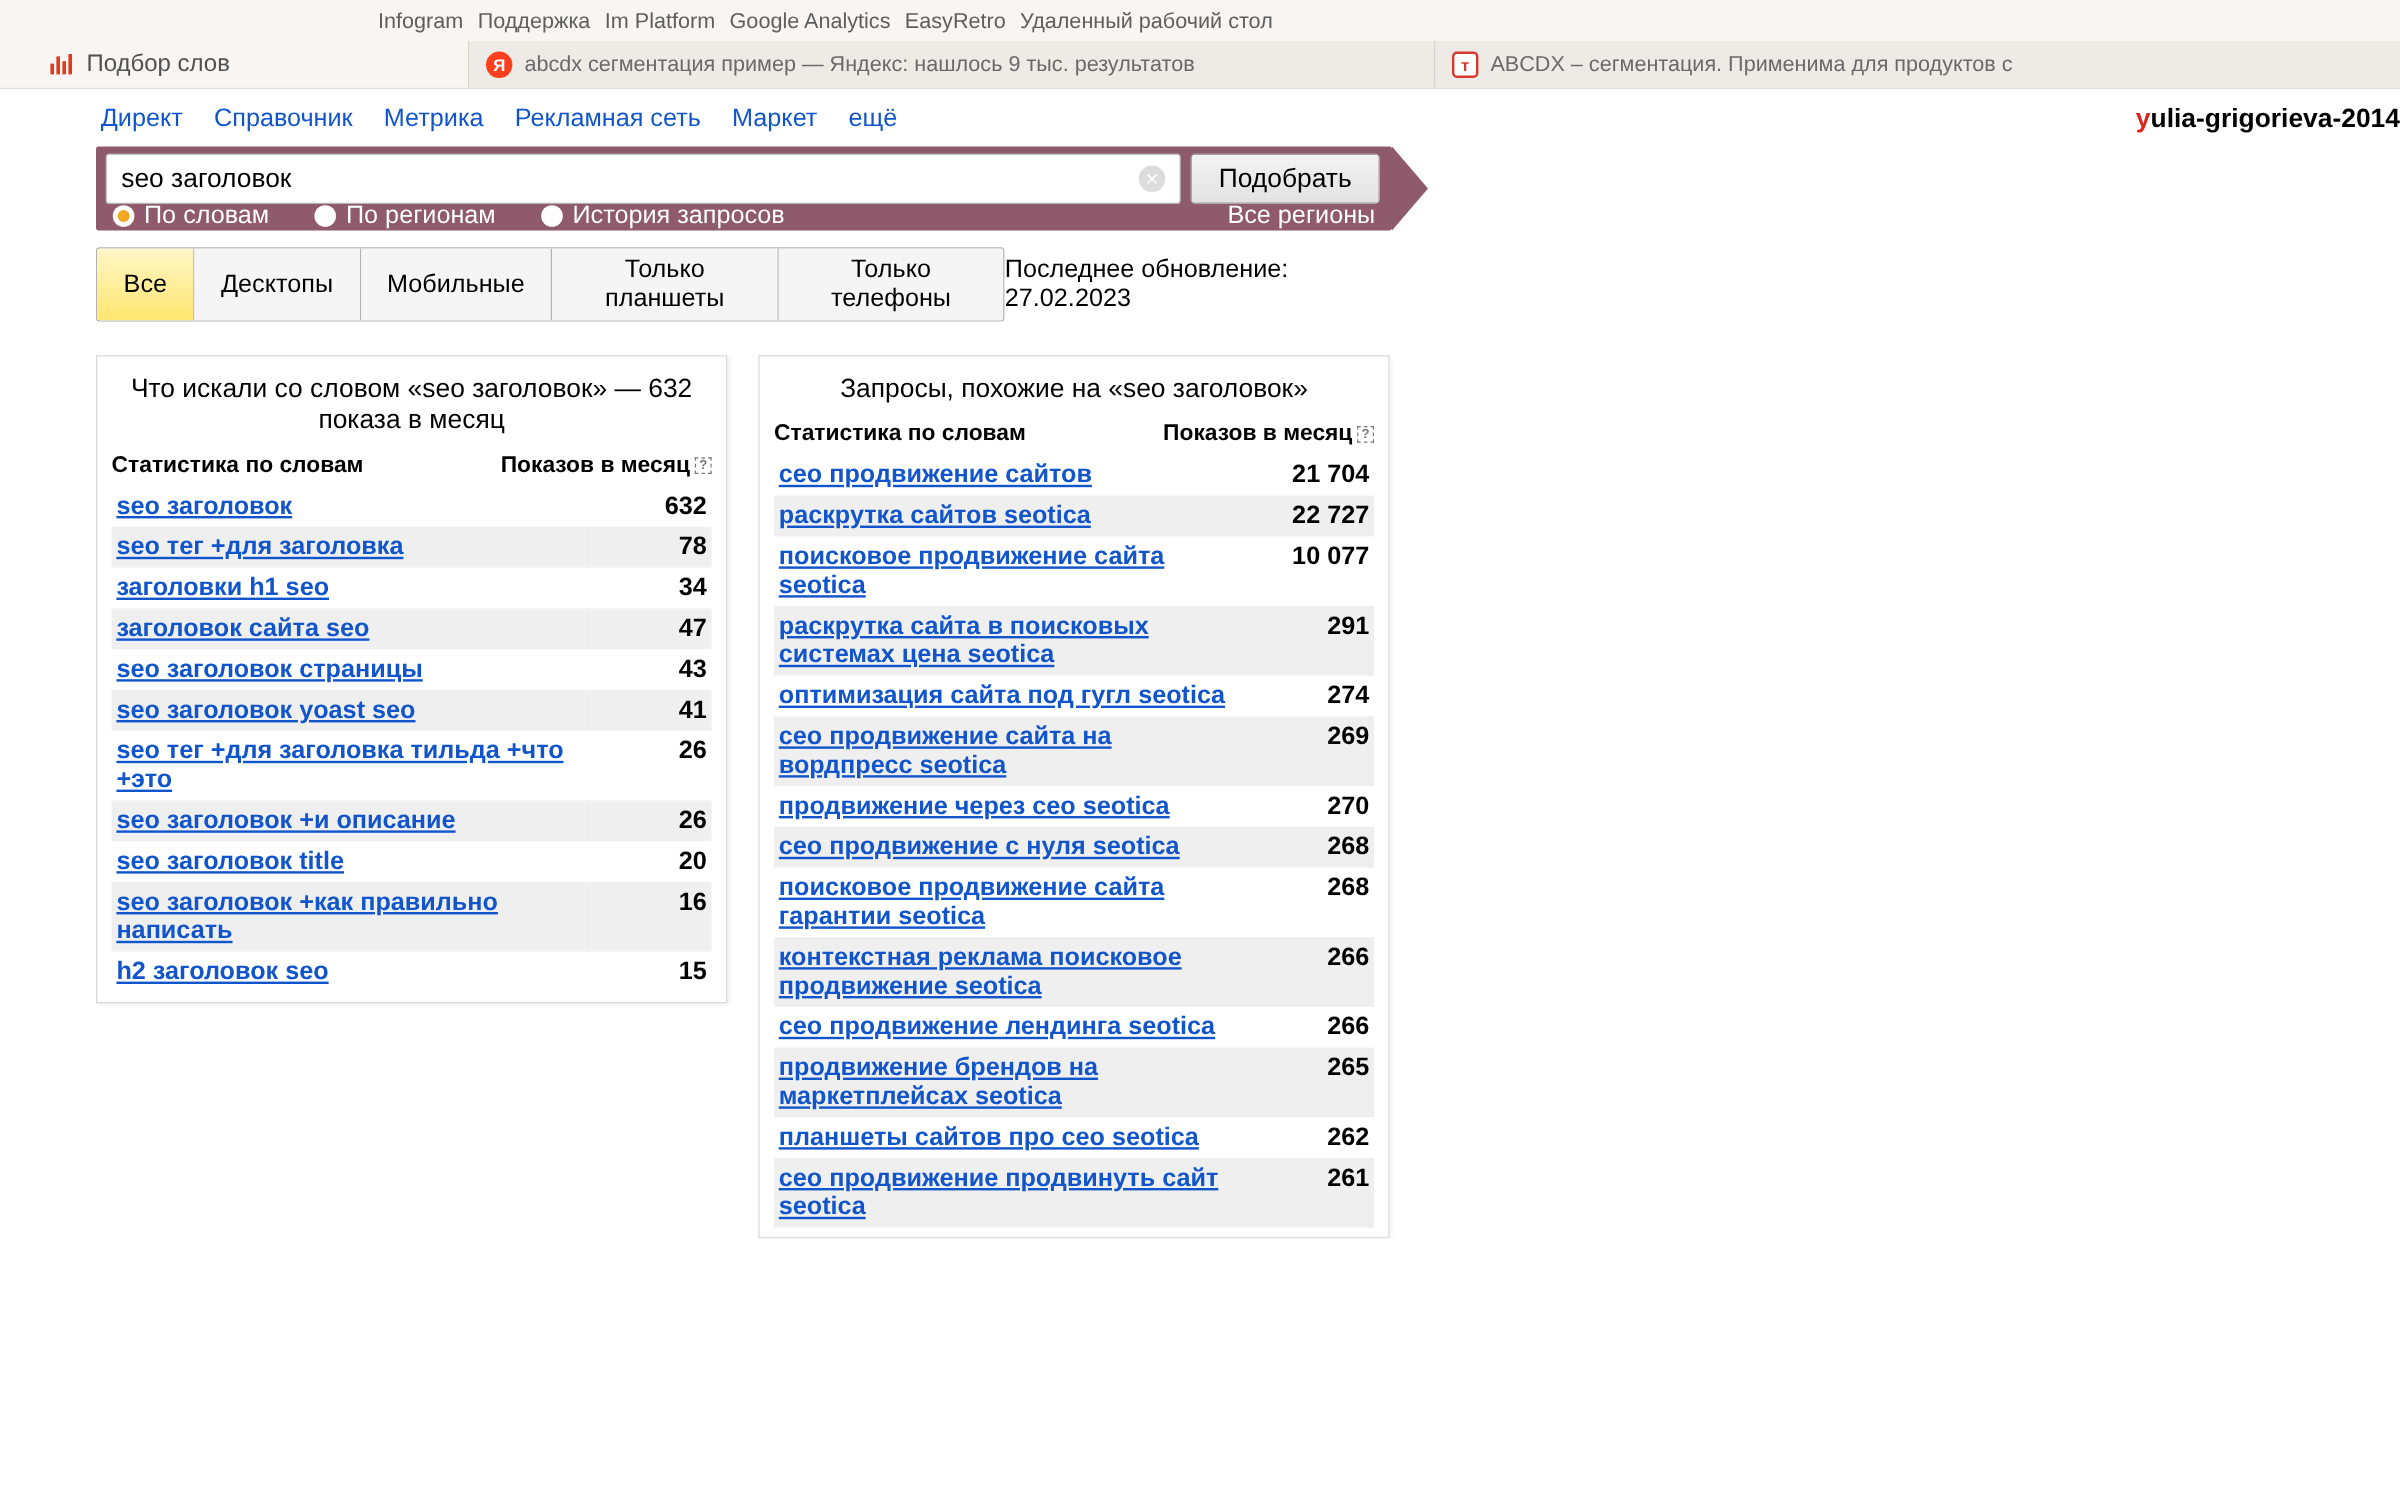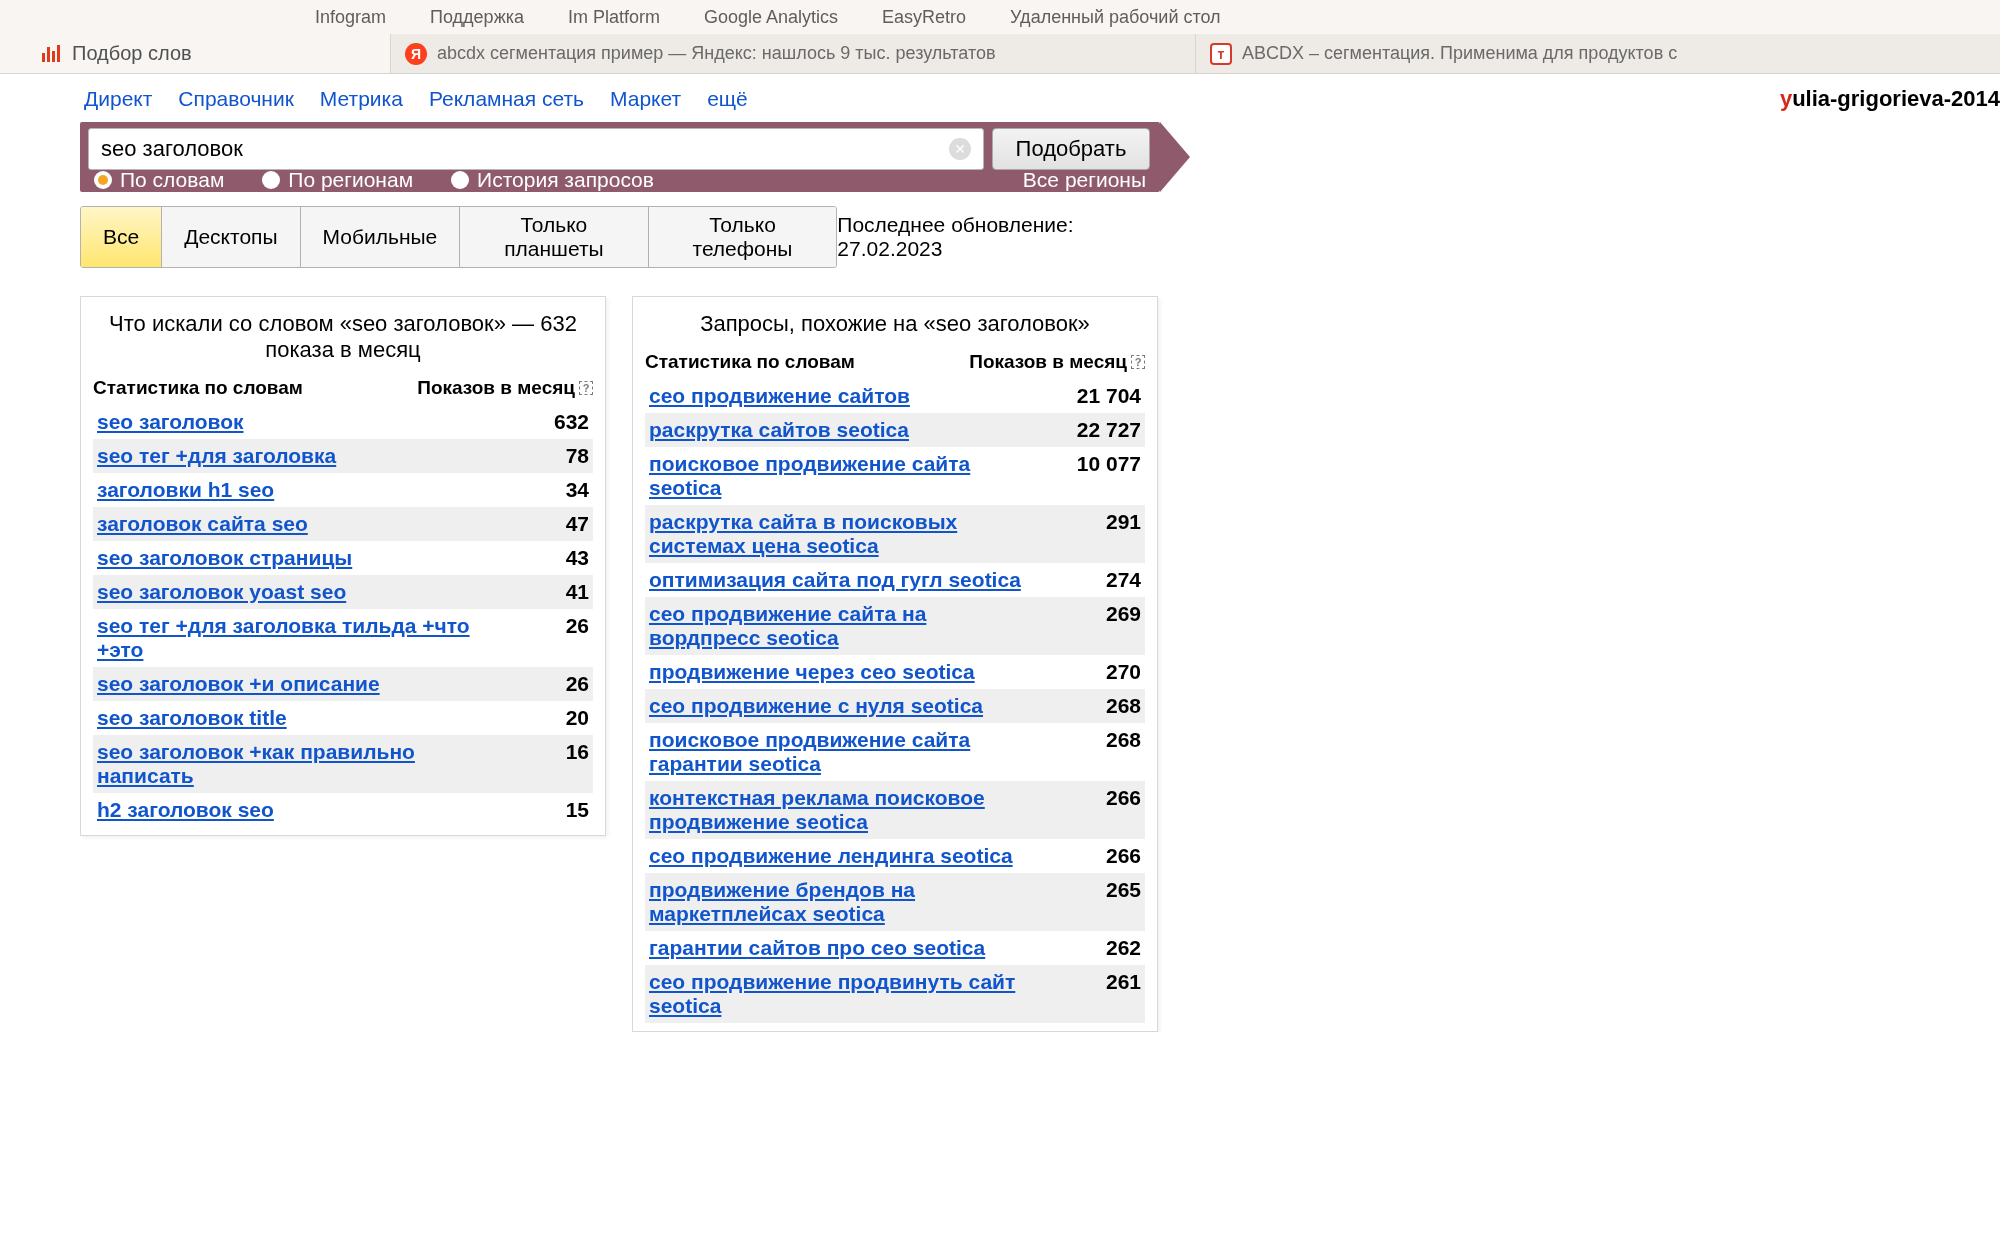--- a/index.html
+++ b/index.html
@@ -1,19 +1,19 @@
 <!DOCTYPE html>
 <html><head>
 <meta charset="utf-8">
 <style>
   * { margin: 0; padding: 0; box-sizing: border-box; }
   body { font-family: Arial, Helvetica, sans-serif; background: #fff; color: #000; font-size: 20px; width: 2000px; }
   
   
-  .bookmarks-bar { height: 34px; background: #f8f5f2; padding-left: 315px; display: flex; align-items: center; gap: 44px; font-size: 18px; color: #5e5e5e; border-bottom: 0; }
+  .bookmarks-bar { height: 34px; background: #f8f5f2; padding-left: 315px; display: flex; align-items: center; gap: 12px; font-size: 18px; color: #5e5e5e; border-bottom: 0; }
   .bookmarks-bar span { cursor: pointer; }
   
   
   .tab-row { display: flex; background: #f8f5f2; border-bottom: 1px solid #d9d4cf; height: 40px; }
   .tab-current { display: flex; align-items: center; gap: 12px; padding: 0 16px 0 42px; background: #f8f5f2; min-width: 390px; color: #515151; }
   .tab-current .bars-icon { display: inline-flex; align-items: flex-end; gap: 2px; }
   .tab-current .bars-icon span { display: inline-block; width: 3px; background: #dd3c1d; }
   .tab-current .bars-icon span:nth-child(1){height:9px;}
   .tab-current .bars-icon span:nth-child(2){height:15px;}
   .tab-current .bars-icon span:nth-child(3){height:11px;}
@@ -270,21 +270,21 @@
             </tr>
             <tr>
               <td class="q"><a href="#">сео продвижение лендинга seotica</a></td>
               <td class="n">266</td>
             </tr>
             <tr>
               <td class="q"><a href="#">продвижение брендов на маркетплейсах seotica</a></td>
               <td class="n">265</td>
             </tr>
             <tr>
-              <td class="q"><a href="#">гарантии сайтов про сео seotica</a></td>
+              <td class="q"><a href="#">планшеты сайтов про сео seotica</a></td>
               <td class="n">262</td>
             </tr>
             <tr>
               <td class="q"><a href="#">сео продвижение продвинуть сайт seotica</a></td>
               <td class="n">261</td>
             </tr>
           </tbody>
         </table>
     </div>
   </div>

